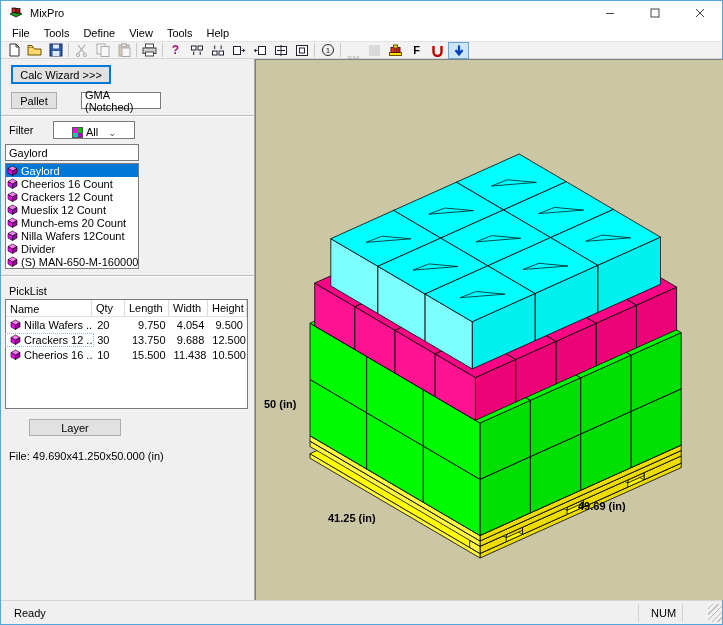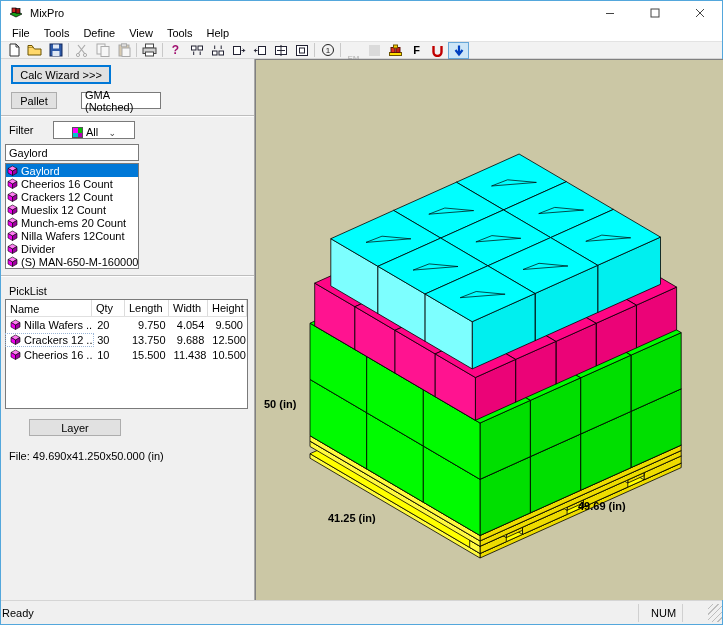--- a/index.html
+++ b/index.html
@@ -63,21 +63,21 @@
   .layer-btn { display:block; margin:10px 0 0 28px; width:92px; height:17px; }
   .size-text { margin:14px 0 0 8px; }
   .weight-text { margin:10px 0 0 8px; }
 
   
   .viewport { flex:1 1 auto; position:relative; background:#cbc7a5; border-top:1px solid #808080; border-left:1px solid #808080; }
   .dim-label { position:absolute; font-weight:bold; font-size:11px; color:#000; }
 
   
   .statusbar { height:24px; flex:0 0 auto; background:#f0f0f0; border-top:1px solid #d5d5d5; display:flex; align-items:center; font-size:11px; }
-  .sb-left { padding-left:1px; flex:1 1 auto; }
+  .sb-left { padding-left:13px; flex:1 1 auto; }
   .sb-cell { border-left:1px solid #d0d0d0; height:18px; display:flex; align-items:center; padding:0 12px; }
   .sb-num { width:44px; }
   .sb-pad { width:26px; }
   .grip { width:14px; height:18px; background:
      repeating-linear-gradient(135deg, transparent 0 3px, #bdbdbd 3px 4px); }
 </style>
 </head>
 <body>
 
 <div class="window">

